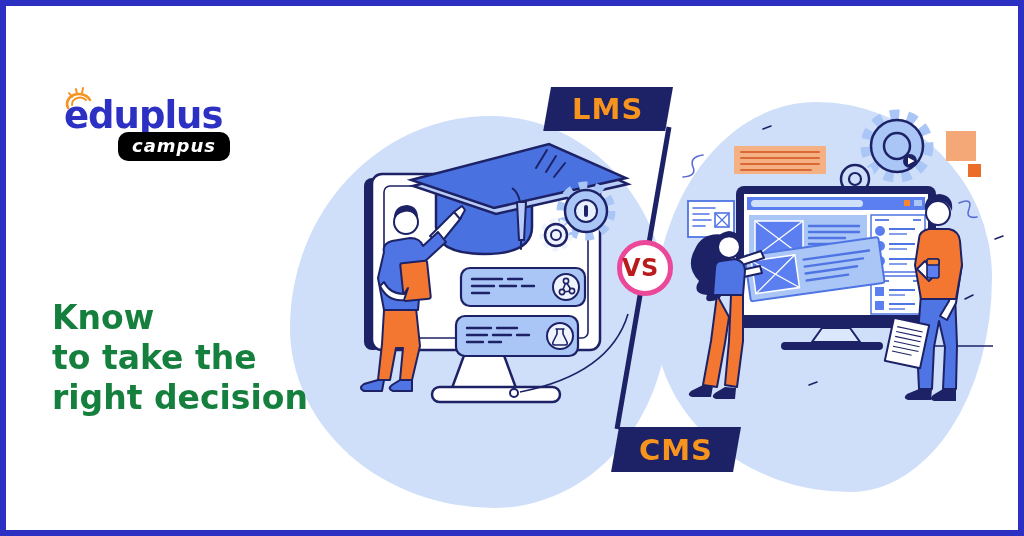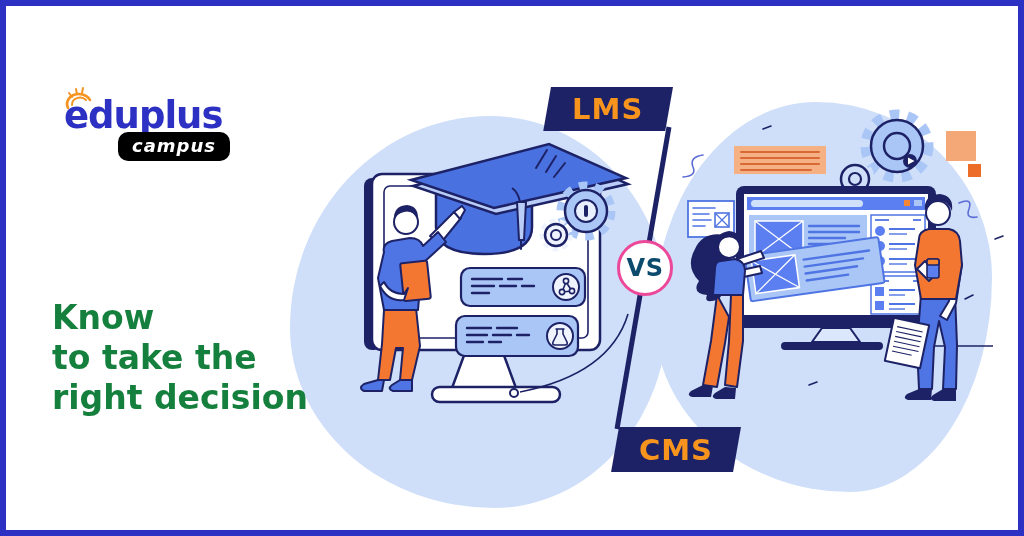--- a/index.html
+++ b/index.html
@@ -32,23 +32,23 @@
     position:absolute;width:122px;height:44px;background:#1d2266;z-index:4;
     transform:skewX(-10deg);transform-origin:top left;
     display:flex;align-items:center;justify-content:center;
   }
   .divider-box span{display:block;transform:skewX(10deg);color:#f7941e;
     font-size:29px;font-weight:bold;letter-spacing:1px;}
   .box-lms{left:545px;top:81px;}
   .box-cms{left:613px;top:421px;height:45px;}
   .vs-circle{
     position:absolute;left:611px;top:234px;width:56px;height:56px;z-index:5;
-    background:#ffffff;border:3px solid #ec4899;border-radius:50%;box-sizing:border-box;
-    display:flex;align-items:center;justify-content:center;
-    color:#0c4a6e;font-size:24px;font-weight:bold;letter-spacing:0.5px;
+    background:#ffffff;border:5px solid #ec4899;border-radius:50%;box-sizing:border-box;
+    display:flex;align-items:center;justify-content:flex-start;
+    color:#b91c1c;font-size:24px;font-weight:bold;letter-spacing:0.5px;
   }
   
   .illus{position:absolute;z-index:2;}
   .illus-left{left:298px;top:116px;}
   .illus-right{left:653px;top:83px;}
 </style>
 </head>
 <body>
 
 <div class="frame">

